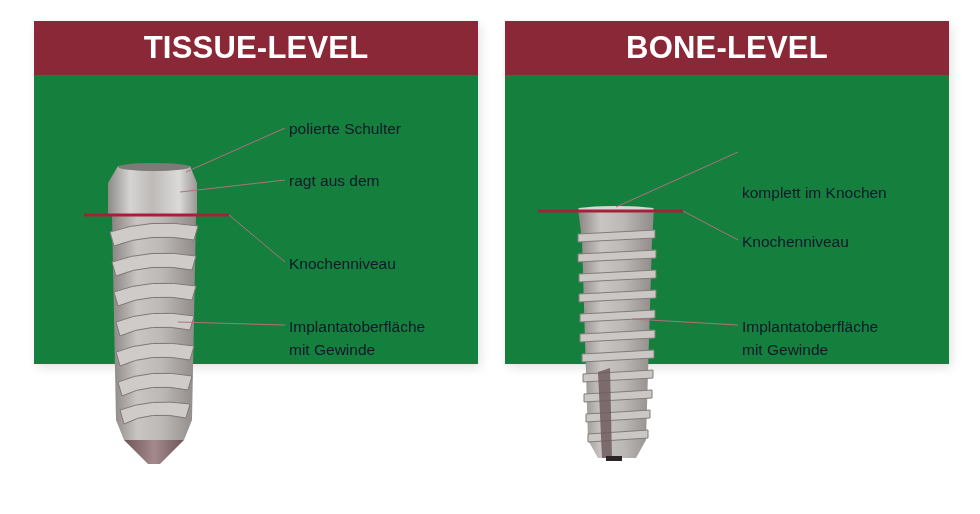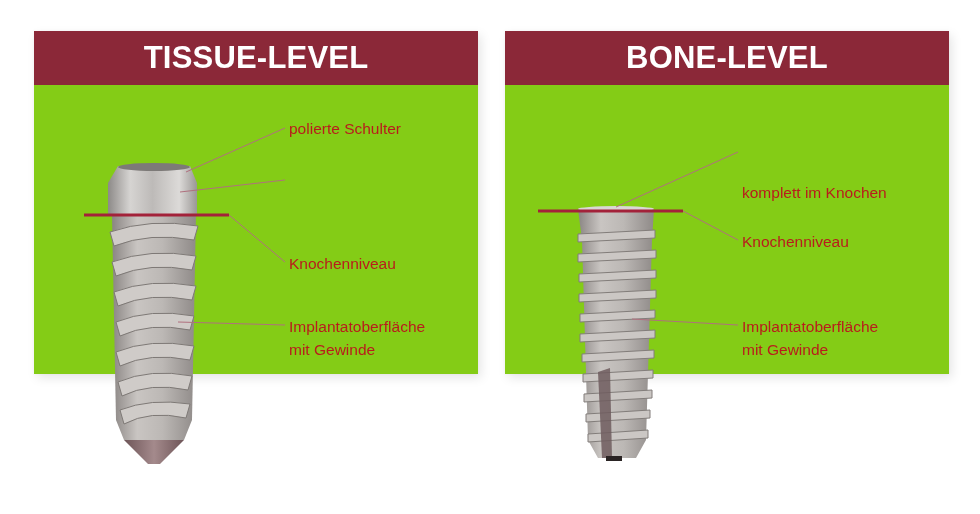--- a/index.html
+++ b/index.html
@@ -1,21 +1,21 @@
 <!DOCTYPE html>
 <html><head>
 <meta charset="utf-8">
 <style>
   html,body{margin:0;padding:0;}
   body{width:980px;height:514px;background:#ffffff;position:relative;overflow:hidden;font-family:"Liberation Sans",sans-serif;}
-  .card{position:absolute;top:31px;width:444px;height:343px;background:#84cc16;box-shadow:3px 4px 10px rgba(0,0,0,0.10),0 0 3px rgba(0,0,0,0.04);}
+  .card{position:absolute;top:21px;width:444px;height:343px;background:#15803d;box-shadow:3px 4px 10px rgba(0,0,0,0.10),0 0 3px rgba(0,0,0,0.04);}
   .card.left{left:34px;}
   .card.right{left:505px;}
   .header{height:54px;background:#8B2838;color:#fff;display:flex;align-items:center;justify-content:center;font-weight:bold;font-size:31px;letter-spacing:0.2px;}
-  .label{position:absolute;font-size:15.5px;line-height:23px;color:#b91c1c;white-space:nowrap;}
+  .label{position:absolute;font-size:15.5px;line-height:23px;color:#0f172a;white-space:nowrap;}
   svg.art{position:absolute;left:0;top:0;}
 </style>
 </head>
 <body>
 
 <div class="card left">
   <div class="header">TISSUE-LEVEL</div>
 </div>
 
 <div class="card right">
@@ -98,20 +98,21 @@
     <line x1="616" y1="207" x2="738" y2="152"></line>
     <line x1="683" y1="211" x2="738" y2="240"></line>
     <line x1="632" y1="319" x2="738" y2="325"></line>
   </g>
 </svg>
 
 <div class="label" style="left:289px;top:117px;">
   <div>polierte Schulter</div>
 </div>
 <div class="label" style="left:289px;top:169px;">
+  <div>ragt aus dem</div>
 </div>
 <div class="label" style="left:289px;top:252px;">
   <div>Knochenniveau</div>
 </div>
 <div class="label" style="left:289px;top:315px;">
   <div>Implantatoberfläche</div>
   <div>mit Gewinde</div>
 </div>
 
 <div class="label" style="left:742px;top:141px;margin-top:40px;">

